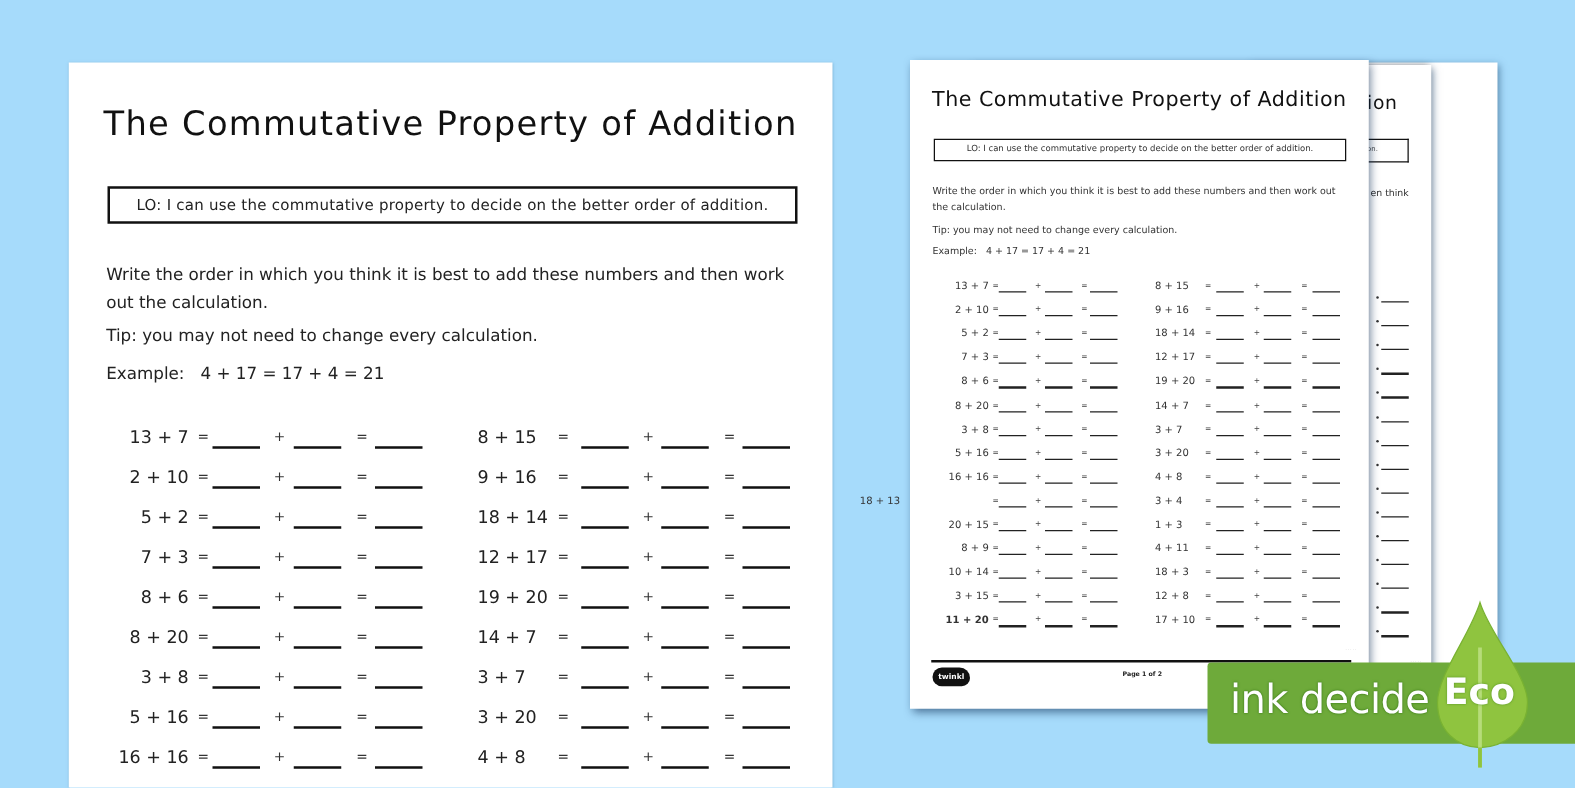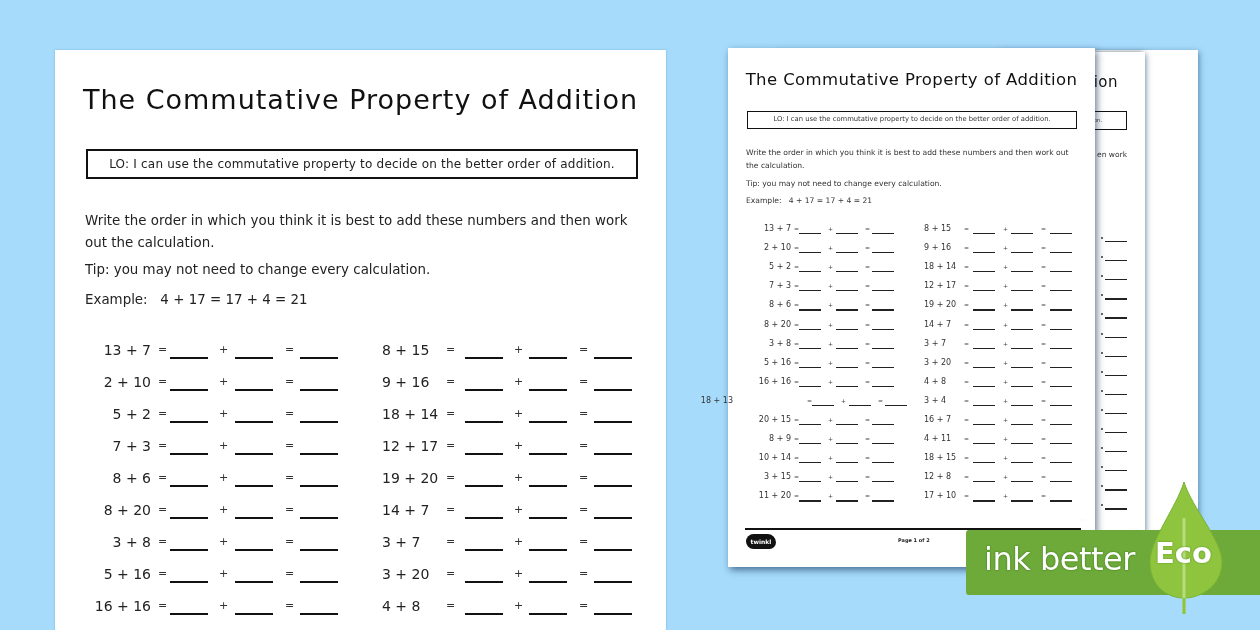--- a/index.html
+++ b/index.html
@@ -305,21 +305,21 @@
 </div>
 
 <div class="page" id="page-back">
   <div class="frag-title">ers</div>
   <div class="frag-text">justify why</div>
 </div>
 
 <div class="page" id="page-mid">
   <div class="frag-title">ion</div>
   <div class="frag-lo">tion.</div>
-  <div class="frag-instr">en work</div>
+  <div class="frag-instr">en think</div>
   <div id="mid-rows">
       <span class="mid-dot" style="left: 321px; top: 185px;"></span>
       <span class="mid-blank" style="left: 325px; top: 189px;"></span>
       <span class="mid-dot" style="left: 321px; top: 204.1px;"></span>
       <span class="mid-blank" style="left: 325px; top: 208.1px;"></span>
       <span class="mid-dot" style="left: 321px; top: 223.2px;"></span>
       <span class="mid-blank" style="left: 325px; top: 227.2px;"></span>
       <span class="mid-dot" style="left: 321px; top: 242.3px;"></span>
       <span class="mid-blank" style="left: 325px; top: 246.3px;"></span>
       <span class="mid-dot" style="left: 321px; top: 261.4px;"></span>
@@ -429,21 +429,21 @@
       </div>
       <div class="prow" style="left: 0px; top: 328.8px; width: 367px;">
         <span class="expr" style="right: 304px;">16 + 16</span>
         <span class="sym" style="left: 66px;">=</span>
         <span class="blank" style="left: 71px; width: 22px;"></span>
         <span class="sym" style="left: 100px;">+</span>
         <span class="blank" style="left: 108px; width: 22px;"></span>
         <span class="sym" style="left: 137px;">=</span>
         <span class="blank" style="left: 144px; width: 22px;"></span>
       </div>
-      <div class="prow" style="left: 13px; top: 347.9px; width: 296px;">
+      <div class="prow" style="left: 0px; top: 347.9px; width: 296px;">
         <span class="expr" style="right: 304px;">18 + 13</span>
         <span class="sym" style="left: 66px;">=</span>
         <span class="blank" style="left: 71px; width: 22px;"></span>
         <span class="sym" style="left: 100px;">+</span>
         <span class="blank" style="left: 108px; width: 22px;"></span>
         <span class="sym" style="left: 137px;">=</span>
         <span class="blank" style="left: 144px; width: 22px;"></span>
       </div>
       <div class="prow" style="left: 0px; top: 367px; width: 367px;">
         <span class="expr" style="right: 304px;">20 + 15</span>
@@ -475,21 +475,21 @@
       <div class="prow" style="left: 0px; top: 424.3px; width: 367px;">
         <span class="expr" style="right: 304px;">3 + 15</span>
         <span class="sym" style="left: 66px;">=</span>
         <span class="blank" style="left: 71px; width: 22px;"></span>
         <span class="sym" style="left: 100px;">+</span>
         <span class="blank" style="left: 108px; width: 22px;"></span>
         <span class="sym" style="left: 137px;">=</span>
         <span class="blank" style="left: 144px; width: 22px;"></span>
       </div>
       <div class="prow" style="left: 0px; top: 443.4px; width: 367px;">
-        <span class="expr" style="right: 304px;">11 + 20</span>
+        <span class="expr" style="right: 304px; font-weight: bold;">11 + 20</span>
         <span class="sym" style="left: 66px;">=</span>
         <span class="blank" style="left: 71px; width: 22px;"></span>
         <span class="sym" style="left: 100px;">+</span>
         <span class="blank" style="left: 108px; width: 22px;"></span>
         <span class="sym" style="left: 137px;">=</span>
         <span class="blank" style="left: 144px; width: 22px;"></span>
       </div>
       <div class="prow" style="left: 0px; top: 176px; width: 367px;">
         <span class="expr" style="left: 196px;">8 + 15</span>
         <span class="sym" style="left: 236px;">=</span>
@@ -574,39 +574,39 @@
       <div class="prow" style="left: 0px; top: 347.9px; width: 367px;">
         <span class="expr" style="left: 196px;">3 + 4</span>
         <span class="sym" style="left: 236px;">=</span>
         <span class="blank" style="left: 245px; width: 22px;"></span>
         <span class="sym" style="left: 275px;">+</span>
         <span class="blank" style="left: 283px; width: 22px;"></span>
         <span class="sym" style="left: 313px;">=</span>
         <span class="blank" style="left: 322px; width: 22px;"></span>
       </div>
       <div class="prow" style="left: 0px; top: 367px; width: 367px;">
-        <span class="expr" style="left: 196px;">16 + 7</span>
+        <span class="expr" style="left: 196px;">1 + 3</span>
         <span class="sym" style="left: 236px;">=</span>
         <span class="blank" style="left: 245px; width: 22px;"></span>
         <span class="sym" style="left: 275px;">+</span>
         <span class="blank" style="left: 283px; width: 22px;"></span>
         <span class="sym" style="left: 313px;">=</span>
         <span class="blank" style="left: 322px; width: 22px;"></span>
       </div>
       <div class="prow" style="left: 0px; top: 386.1px; width: 367px;">
         <span class="expr" style="left: 196px;">4 + 11</span>
         <span class="sym" style="left: 236px;">=</span>
         <span class="blank" style="left: 245px; width: 22px;"></span>
         <span class="sym" style="left: 275px;">+</span>
         <span class="blank" style="left: 283px; width: 22px;"></span>
         <span class="sym" style="left: 313px;">=</span>
         <span class="blank" style="left: 322px; width: 22px;"></span>
       </div>
       <div class="prow" style="left: 0px; top: 405.2px; width: 367px;">
-        <span class="expr" style="left: 196px;">18 + 15</span>
+        <span class="expr" style="left: 196px;">18 + 3</span>
         <span class="sym" style="left: 236px;">=</span>
         <span class="blank" style="left: 245px; width: 22px;"></span>
         <span class="sym" style="left: 275px;">+</span>
         <span class="blank" style="left: 283px; width: 22px;"></span>
         <span class="sym" style="left: 313px;">=</span>
         <span class="blank" style="left: 322px; width: 22px;"></span>
       </div>
       <div class="prow" style="left: 0px; top: 424.3px; width: 367px;">
         <span class="expr" style="left: 196px;">12 + 8</span>
         <span class="sym" style="left: 236px;">=</span>
@@ -626,21 +626,21 @@
         <span class="blank" style="left: 322px; width: 22px;"></span>
       </div>
     </div>
   <div class="tiny-code" style="right:10px; top:470px;">· · · · ·</div>
   <div class="footer-line"></div>
   <div class="logo">twinkl</div>
   <div class="page-num">Page 1 of 2</div>
 </div>
 
 <div id="eco-banner">
-  <span class="eco-label">ink better</span>
+  <span class="eco-label">ink decide</span>
 </div>
 <div id="eco-leaf">
   <svg width="80" height="135" viewBox="0 0 80 135">
     <path d="M38 2 C 30 28, 4 60, 4 82 C 4 105, 20 118, 38 118 C 56 118, 76 105, 76 82 C 76 60, 46 28, 38 2 Z" fill="#8fc43f" stroke="#79b232" stroke-width="1"></path>
     <rect x="36.5" y="38" width="3" height="96" fill="#b7dc7a"></rect>
     <rect x="36.5" y="118" width="3" height="16" fill="#8fc43f"></rect>
   </svg>
   <span class="eco-word">Eco</span>
 </div>
 

